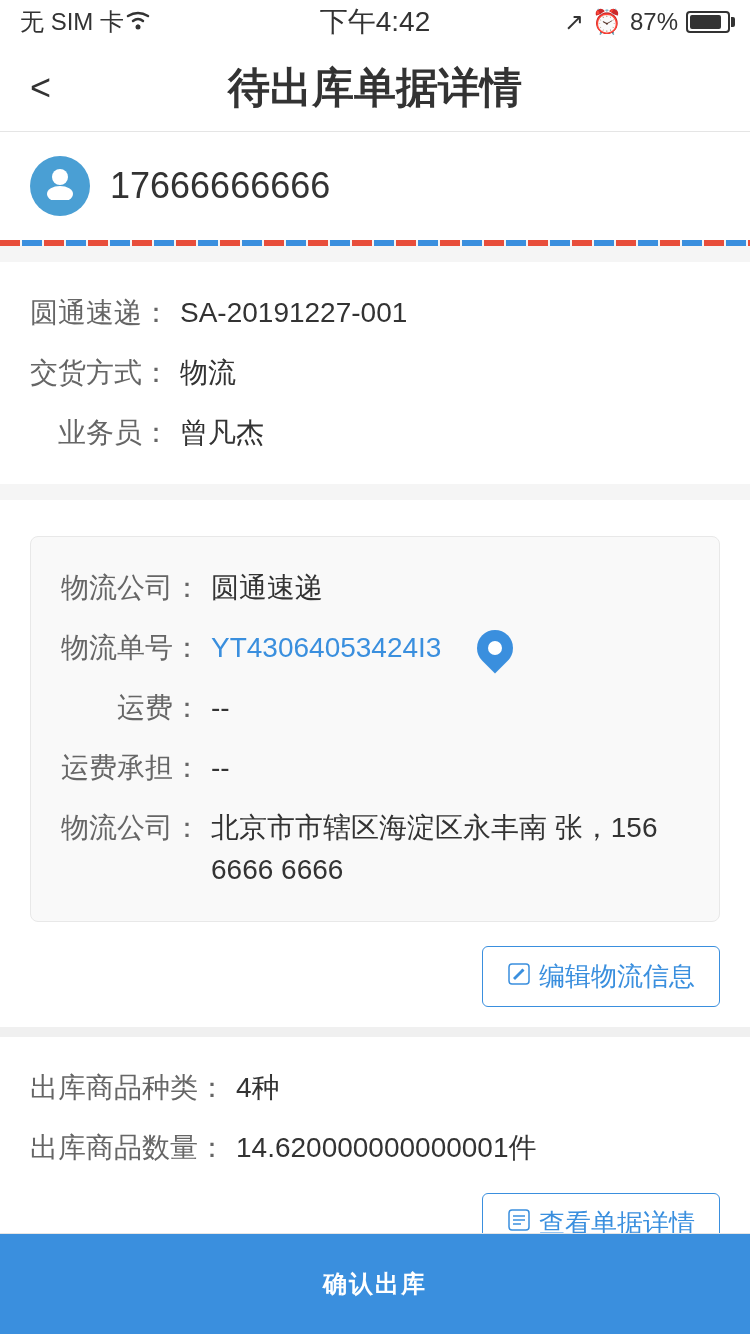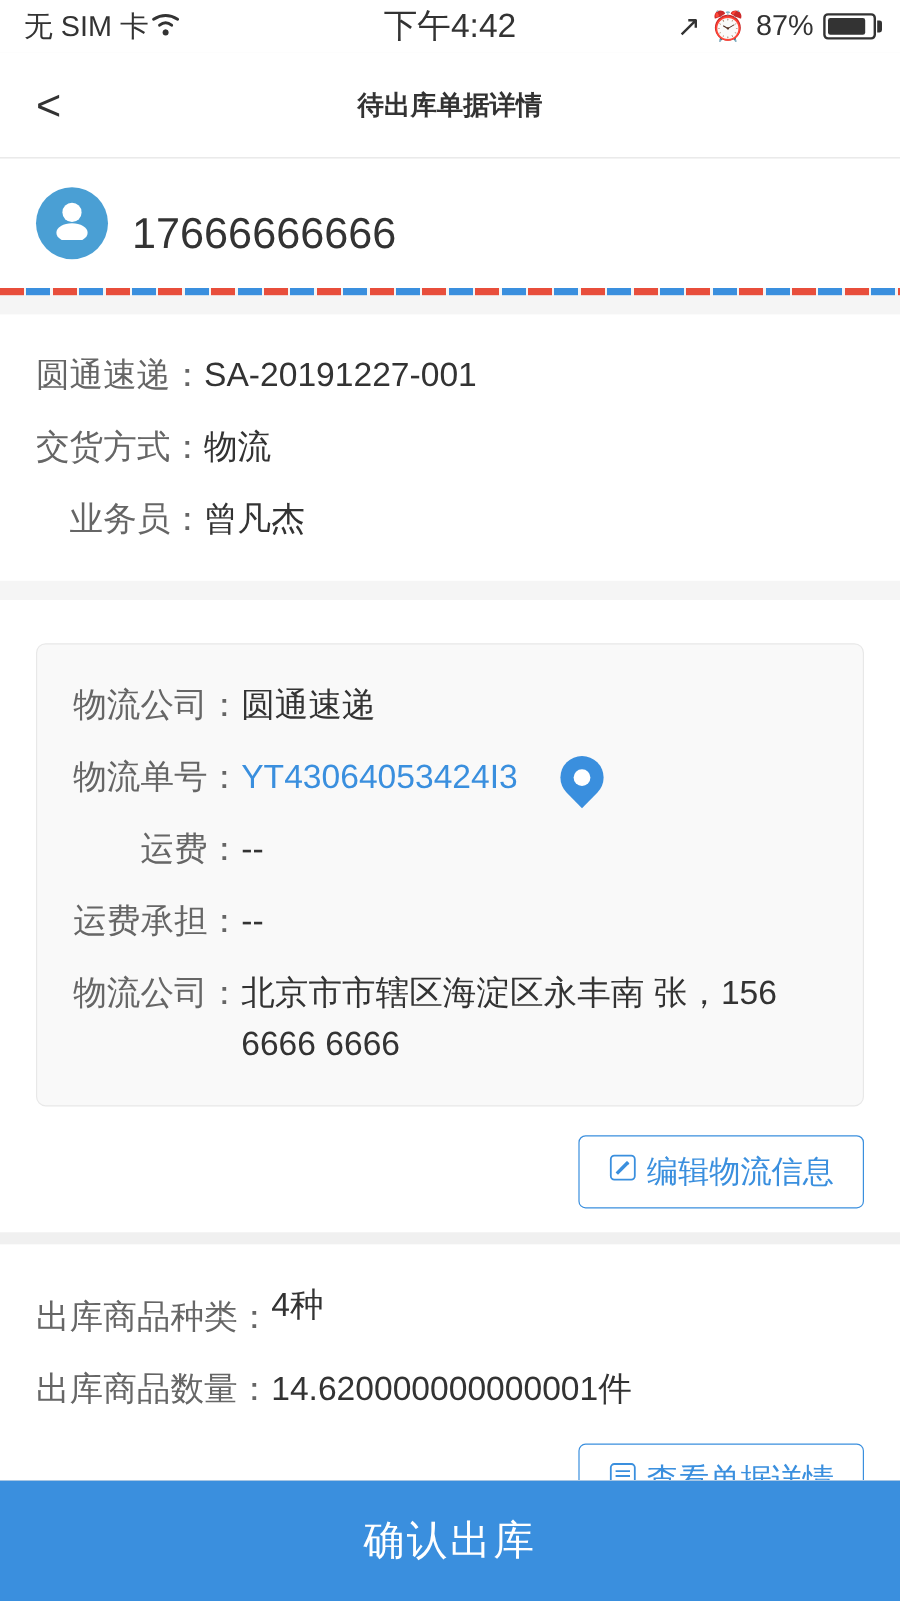--- a/index.html
+++ b/index.html
@@ -82,21 +82,21 @@
       border-bottom: 1px solid #e5e5e5;
     }
     .nav-back {
       position: absolute;
       left: 30px;
       font-size: 36px;
       color: #333;
       cursor: pointer;
     }
     .nav-title {
-      font-size: 22px;
+      font-size: 42px;
       font-weight: 600;
       color: #333;
     }
 
     
     .dashed-divider {
       width: 100%;
       height: 6px;
       background: repeating-linear-gradient(
         90deg,
@@ -105,21 +105,21 @@
         #3a8fde 22px, #3a8fde 42px,
         transparent 42px, transparent 44px
       );
     }
 
     
     .customer-header {
       background: #fff;
       padding: 24px 30px;
       display: flex;
-      align-items: flex-end;
+      align-items: center;
       gap: 20px;
     }
     .customer-avatar {
       width: 60px;
       height: 60px;
       border-radius: 50%;
       background: #4a9fd4;
       display: flex;
       align-items: center;
       justify-content: center;
@@ -152,20 +152,21 @@
       margin-bottom: 0;
     }
     .info-label {
       color: #666;
       min-width: 140px;
       text-align: right;
       flex-shrink: 0;
     }
     .info-value {
       color: #333;
+      margin-left: 10px;
       flex: 1;
     }
     .info-value.blue-link {
       color: #3a8fde;
       display: flex;
       align-items: center;
       gap: 28px;
     }
 
     
@@ -257,22 +258,22 @@
       background: #fff;
       border-top: 1px solid #e5e5e5;
       position: fixed;
       bottom: 0;
     }
     .confirm-btn {
       width: 100%;
       height: 100px;
       background: #3a8fde;
       color: #fff;
-      font-size: 34px;
-      font-weight: 400;
+      font-size: 24px;
+      font-weight: 700;
       border: none;
       cursor: pointer;
       letter-spacing: 2px;
     }
 
     
     .main-content {
       padding-bottom: 100px;
     }
   </style>
@@ -376,21 +377,21 @@
         </span>
         <span>编辑物流信息</span>
       </button>
     </div>
   </div>
 
   <div class="section-divider"></div>
 
   <div class="quantity-section">
     <div class="info-row">
-      <span class="info-label" style="min-width: 170px; margin-top: 10px;">出库商品种类：</span>
+      <span class="info-label" style="min-width: 170px;">出库商品种类：</span>
       <span class="info-value">4种</span>
     </div>
     <div class="info-row">
       <span class="info-label" style="min-width: 170px;">出库商品数量：</span>
       <span class="info-value">14.620000000000001件</span>
     </div>
 
     <div class="view-details-btn">
       <button class="btn-outline">
         <span>

